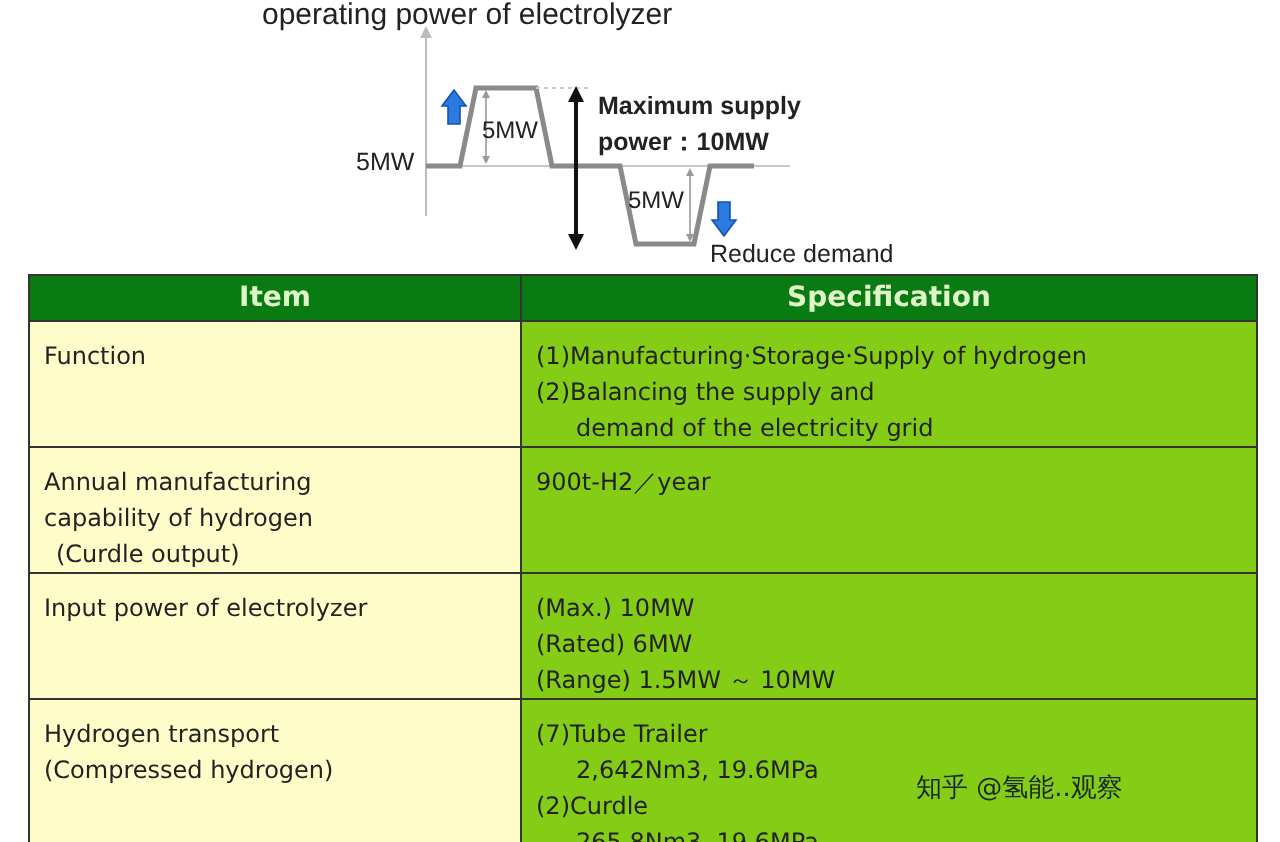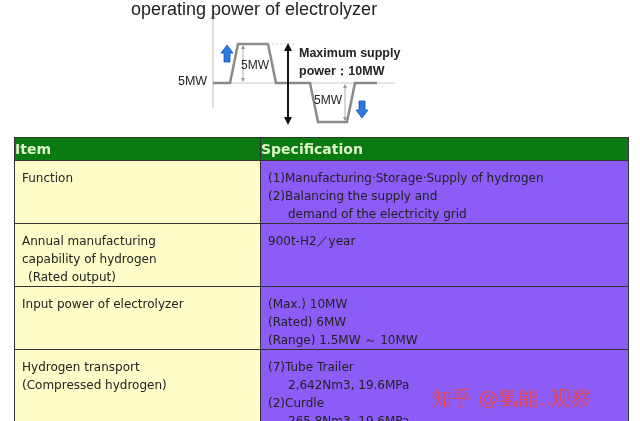--- a/index.html
+++ b/index.html
@@ -2,52 +2,52 @@
 <html><head>
 <meta charset="utf-8">
 <style>
   html, body { margin: 0; padding: 0; }
   body {
     width: 640px; height: 421px; overflow: hidden; background: #ffffff;
     font-family: "DejaVu Sans", sans-serif; position: relative;
   }
   .diagram { position: absolute; left: 0; top: 0; width: 640px; height: 135px; }
   .diagram .txt { position: absolute; font-family: "Liberation Sans", sans-serif; color: #222; white-space: nowrap; }
-  .t-title { left: 131px; top: -1px; font-size: 18px; text-align: right; }
+  .t-title { left: 131px; top: -1px; font-size: 15px; text-align: right; }
   .t-inc { left: 219px; top: 26px; font-size: 12.5px; }
   .t-max { left: 299px; top: 44px; font-size: 12.5px; font-weight: bold; line-height: 18px; }
   .t-5mw-left { left: 178px; top: 74px; font-size: 12.5px; }
   .t-5mw-up { left: 241px; top: 58px; font-size: 12px; }
   .t-5mw-down { left: 314px; top: 93px; font-size: 12px; }
   .t-red { left: 355px; top: 120px; font-size: 12.5px; }
 
   table.spec {
     position: absolute; left: 14px; top: 137px; width: 615px; height: 282px;
     border-collapse: collapse; table-layout: fixed;
   }
   table.spec th, table.spec td { border: 1.5px solid #333; vertical-align: top; }
   table.spec th {
     background: #0a7a12; color: #dff5c8; font-weight: bold; font-size: 14px;
-    height: 22px; padding: 0; text-align: left; vertical-align: middle;
+    height: 22px; padding: 0; text-align: center; vertical-align: middle;
   }
   table.spec td {
     font-size: 12px; line-height: 18px; color: #222; padding: 8px 7px 0 7px;
   }
   td.item { background: #fefcc9; }
-  td.spec-cell { background: #8b5cf6; }
+  td.spec-cell { background: #84cc16; }
   .col-item { width: 246px; }
   tr.r1 { height: 61px; }
   tr.r2 { height: 60px; }
   tr.r3 { height: 60px; }
   tr.r4 { height: 77px; }
   .line { display: block; white-space: nowrap; }
   .indent { padding-left: 20px; }
   .indent-s { padding-left: 6px; }
   .watermark {
-    position: absolute; left: 432px; top: 385px; font-size: 20px; color: #ef4444;
+    position: absolute; left: 458px; top: 385px; font-size: 13px; color: #0f172a;
     white-space: nowrap; opacity: 0.9;
   }
 </style>
 </head>
 <body>
 
 <div class="diagram">
   <svg width="640" height="135" style="position:absolute;left:0;top:0;">
 
     <line x1="213" y1="15" x2="213" y2="108" stroke="#bbb" stroke-width="1"></line>
@@ -76,20 +76,21 @@
     <polygon points="362,118 356,110 359,110 359,101 365,101 365,110 368,110" fill="#2a7ae0" stroke="#1550b0" stroke-width="0.8"></polygon>
   </svg>
   <span class="txt t-title">operating power of electrolyzer</span>
   <div class="txt t-max">
     <div>Maximum supply</div>
     <div>power：10MW</div>
   </div>
   <span class="txt t-5mw-left">5MW</span>
   <span class="txt t-5mw-up">5MW</span>
   <span class="txt t-5mw-down">5MW</span>
+  <span class="txt t-red">Reduce demand</span>
 </div>
 
 <table class="spec">
   <colgroup>
       <col class="col-item">
       <col>
     </colgroup>
   <thead>
     <tr>
       <th>Item</th>
@@ -104,21 +105,21 @@
       <td class="spec-cell">
         <span class="line">(1)Manufacturing·Storage·Supply of hydrogen</span>
         <span class="line">(2)Balancing the supply and</span>
         <span class="line indent">demand of the electricity grid</span>
       </td>
     </tr>
     <tr class="r2">
       <td class="item">
         <span class="line">Annual manufacturing</span>
         <span class="line">capability of hydrogen</span>
-        <span class="line indent-s">(Rated output)</span>
+        <span class="line indent-s">(Curdle output)</span>
       </td>
       <td class="spec-cell">
         <span class="line">900t-H2／year</span>
       </td>
     </tr>
     <tr class="r3">
       <td class="item">
         <span class="line">Input power of electrolyzer</span>
       </td>
       <td class="spec-cell">

